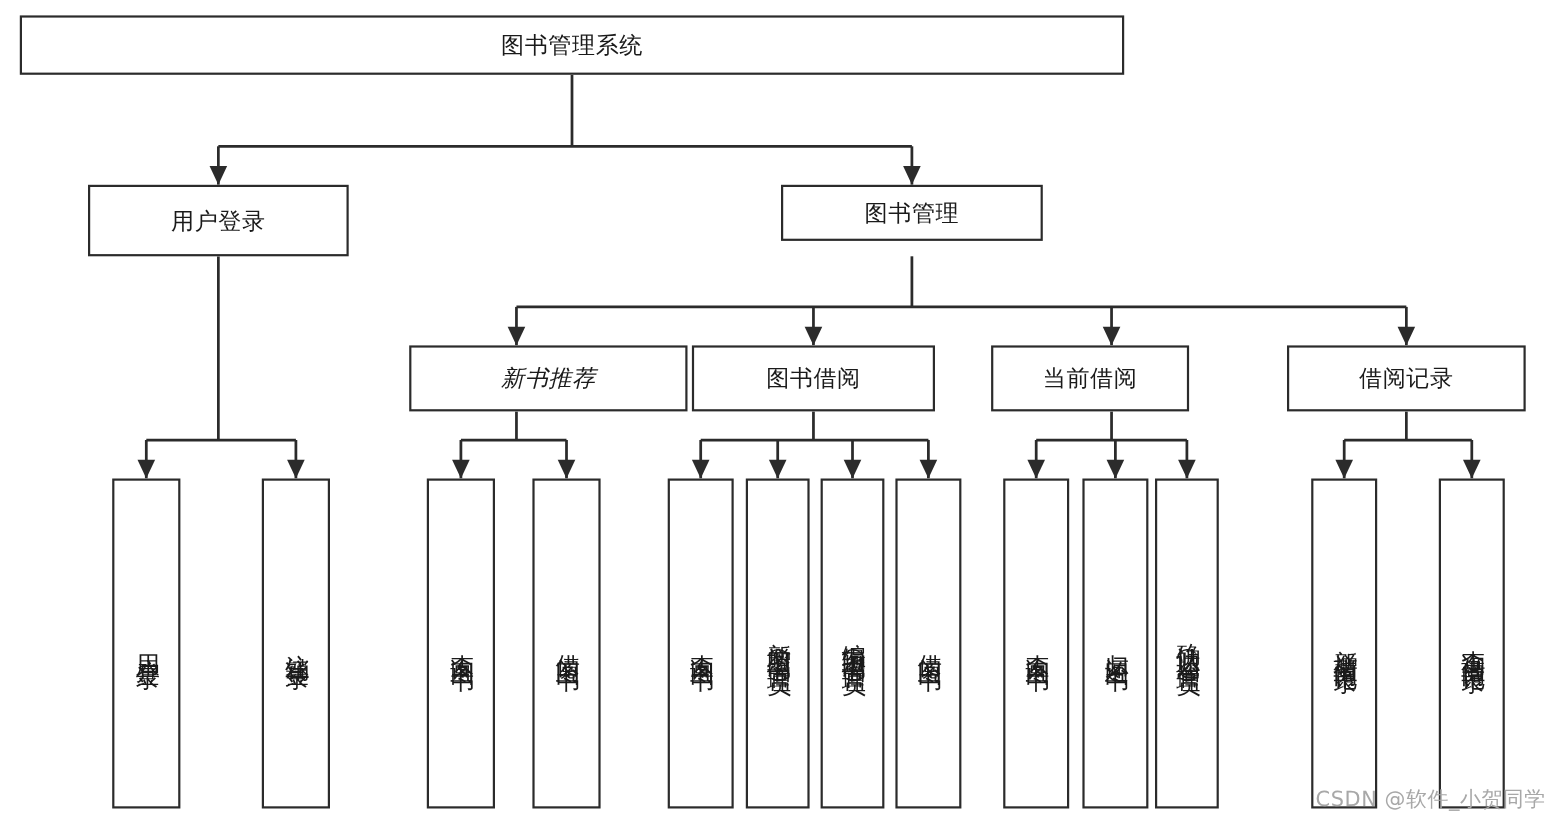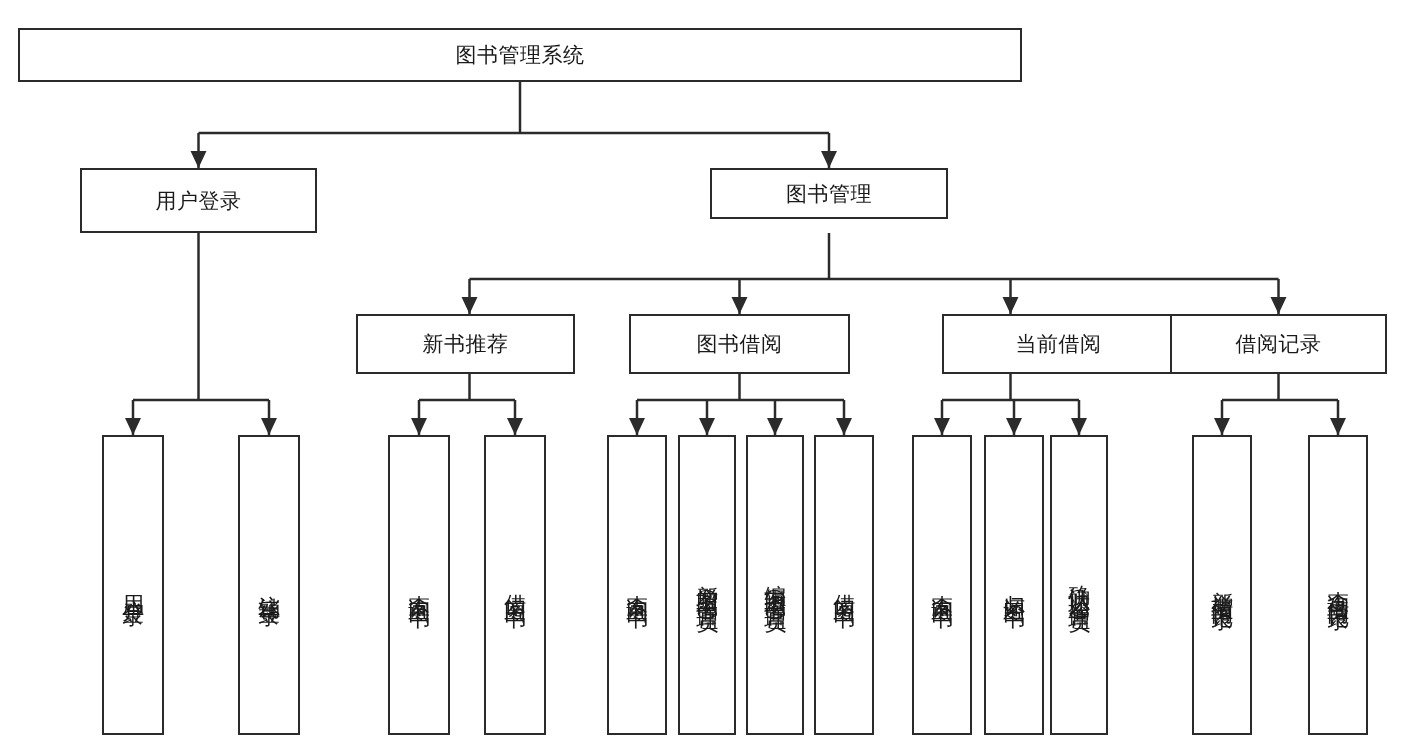--- a/index.html
+++ b/index.html
@@ -127,36 +127,36 @@
       <line x1="1079" y1="400" x2="1079" y2="435"></line>
       <polygon points="1071,418 1087,418 1079,435"></polygon>
       <line x1="1278.5" y1="374" x2="1278.5" y2="400"></line>
       <line x1="1222" y1="400" x2="1338" y2="400"></line>
       <line x1="1222" y1="400" x2="1222" y2="435"></line>
       <polygon points="1214,418 1230,418 1222,435"></polygon>
       <line x1="1338" y1="400" x2="1338" y2="435"></line>
       <polygon points="1330,418 1346,418 1338,435"></polygon>
     </svg>
   <div id="nodes-layer">
-      <div class="node-box" id="node-root" style="left: 18px; top: 14px; width: 1004px; height: 54px; margin-top: 14px;">
+      <div class="node-box" id="node-root" style="left: 18px; top: 14px; width: 1004px; height: 54px;">
         <div class="node-label-h">图书管理系统</div>
       </div>
       <div class="node-box" id="node-user-login" style="left: 80px; top: 168px; width: 237px; height: 65px;">
         <div class="node-label-h">用户登录</div>
       </div>
       <div class="node-box" id="node-book-manage" style="left: 710px; top: 168px; width: 238px; height: 51px;">
         <div class="node-label-h">图书管理</div>
       </div>
-      <div class="node-box" id="node-new-book-rec" style="left: 356px; top: 314px; width: 219px; height: 60px;">
+      <div class="node-box" id="node-new-book-rec" style="left: 372px; top: 314px; width: 253px; height: 60px; font-style: italic;">
         <div class="node-label-h">新书推荐</div>
       </div>
       <div class="node-box" id="node-book-borrow" style="left: 629px; top: 314px; width: 221px; height: 60px; text-decoration: underline;">
         <div class="node-label-h">图书借阅</div>
       </div>
-      <div class="node-box" id="node-current-borrow" style="left: 942px; top: 314px; width: 233px; height: 60px; padding-left: 44px;">
+      <div class="node-box" id="node-current-borrow" style="left: 901px; top: 314px; width: 180px; height: 60px; padding-left: 44px;">
         <div class="node-label-h">当前借阅</div>
       </div>
       <div class="node-box" id="node-borrow-record" style="left: 1170px; top: 314px; width: 217px; height: 60px; font-family: Liberation Mono, monospace;">
         <div class="node-label-h">借阅记录</div>
       </div>
       <div class="node-box" id="node-leaf-user-login" style="left: 102px; top: 435px; width: 62px; height: 300px;">
         <div class="node-label-v">用户登录</div>
       </div>
       <div class="node-box" id="node-leaf-user-logout" style="left: 238px; top: 435px; width: 62px; height: 300px;">
         <div class="node-label-v">注销登录</div>
@@ -188,13 +188,14 @@
       <div class="node-box" id="node-leaf-confirm-return" style="left: 1050px; top: 435px; width: 58px; height: 300px;">
         <div class="node-label-v">确认归还（管理员）</div>
       </div>
       <div class="node-box" id="node-leaf-add-record" style="left: 1192px; top: 435px; width: 60px; height: 300px;">
         <div class="node-label-v">新增借阅记录</div>
       </div>
       <div class="node-box" id="node-leaf-query-record" style="left: 1308px; top: 435px; width: 60px; height: 300px;">
         <div class="node-label-v">查询借阅记录</div>
       </div>
     </div>
+  <div class="watermark" id="watermark" style="left:1196px; top:714px;">CSDN @软件_小贺同学</div>
 </div>
 
 </body></html>

